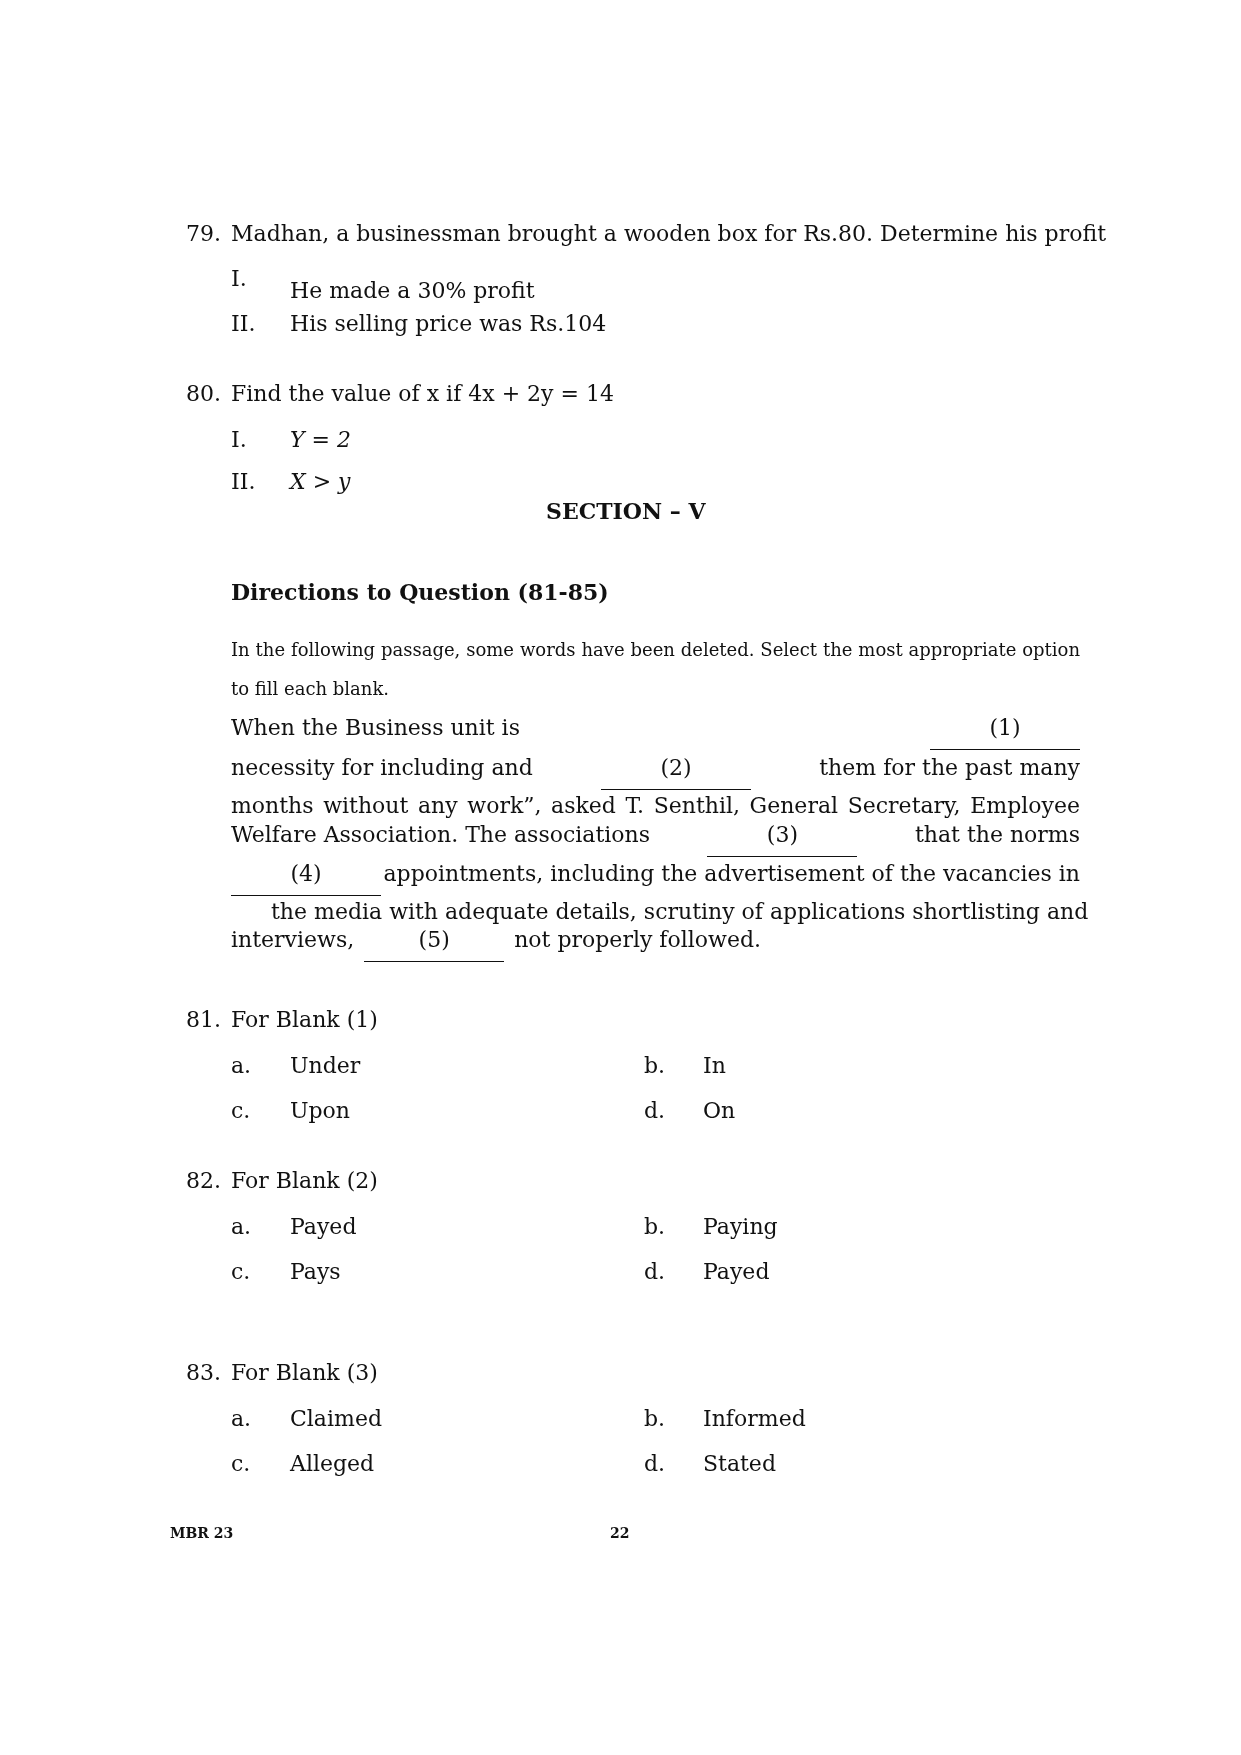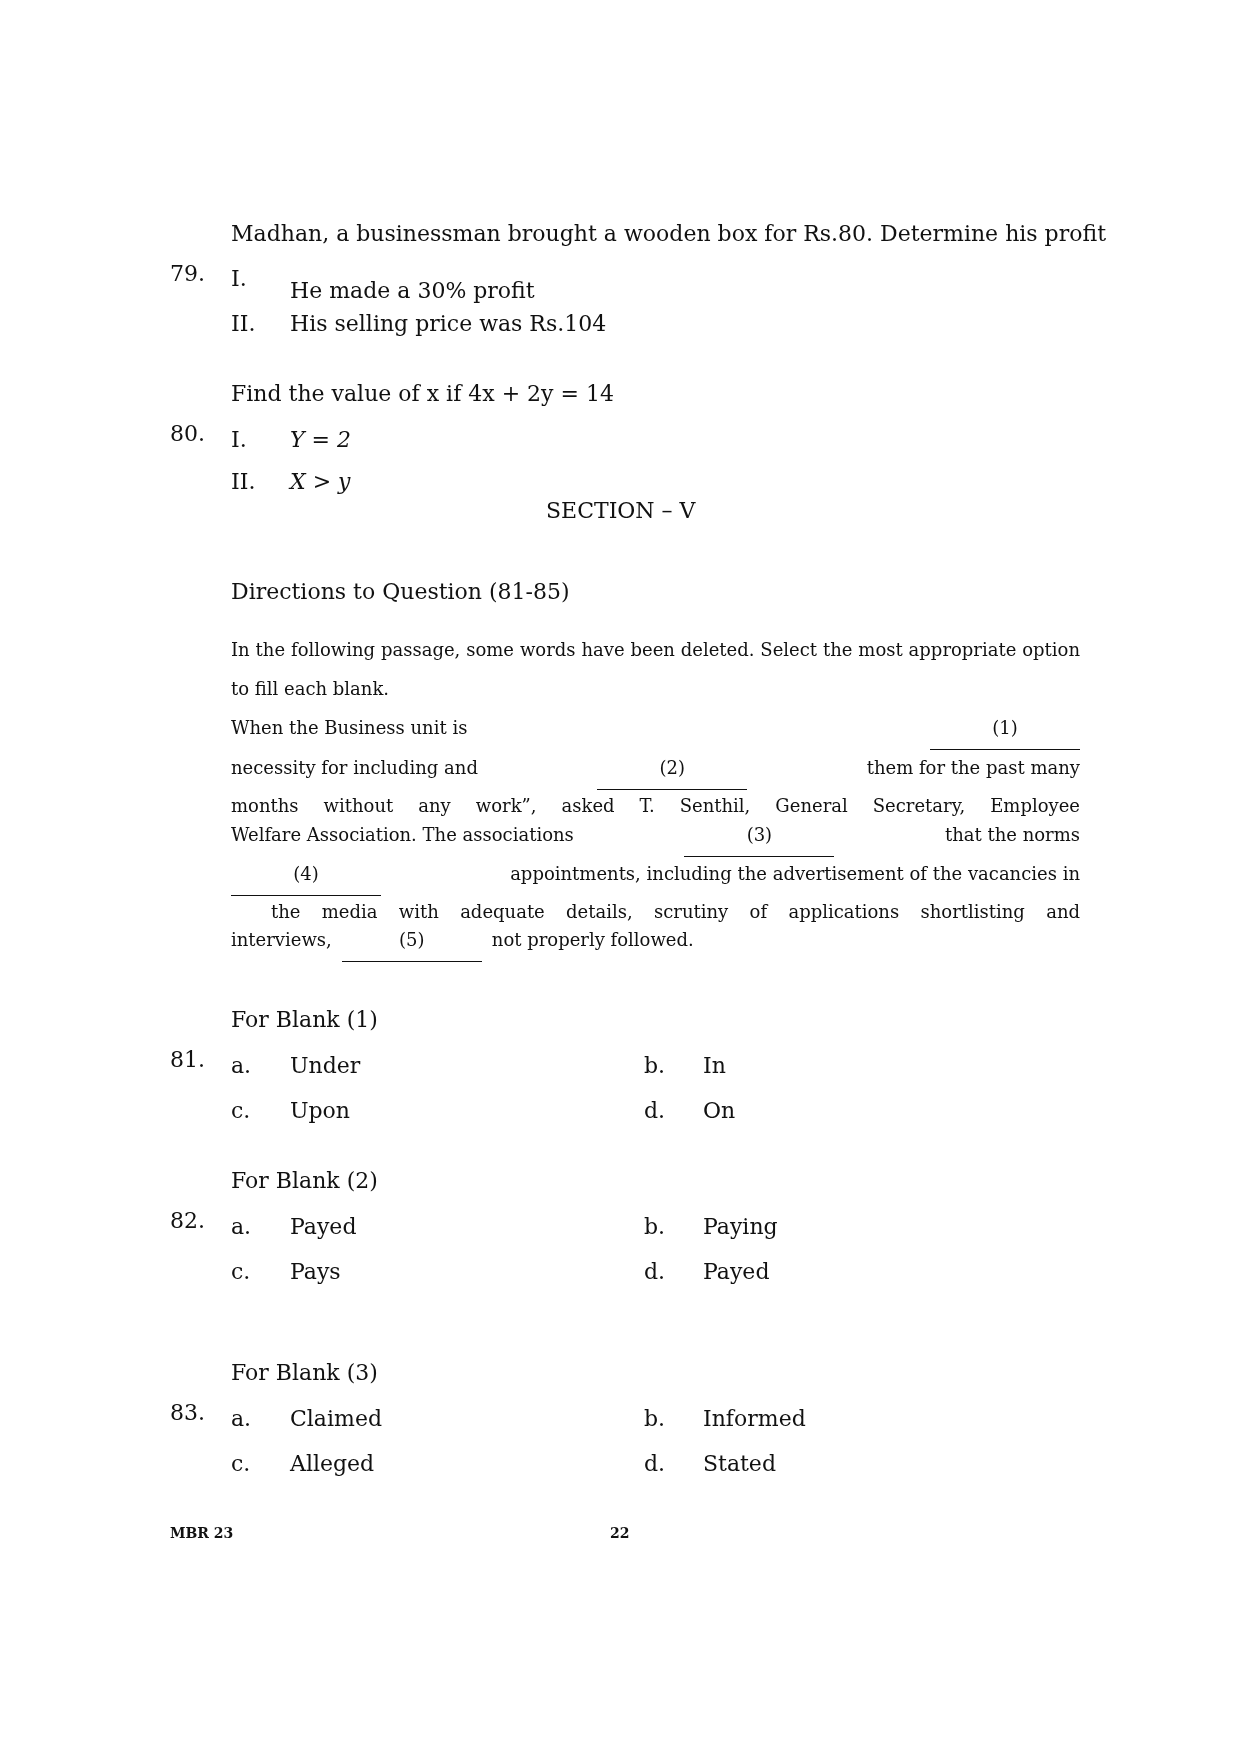--- a/index.html
+++ b/index.html
@@ -1,29 +1,29 @@
 <!DOCTYPE html>
 <html><head>
 <meta charset="utf-8">
 <style>
   html, body { margin:0; padding:0; background:#ffffff; }
   body { width:1241px; height:1755px; position:relative; overflow:hidden;
          font-family:"DejaVu Serif","Liberation Serif",serif; color:#111; }
   .page { position:absolute; left:0; top:0; width:1241px; height:1755px; }
   .abs { position:absolute; white-space:nowrap; font-size:22px; line-height:26px; }
-  .qnum { left:170px;margin-top:40px; }
+  .qnum { left:186px; }
   .qtext { left:231px; }
   .rn { left:231px; }
   .rtext { left:290px; }
   .oa { left:231px; } .ot1 { left:290px; }
   .ob { left:644px; } .ot2 { left:703px; }
-  .bold { font-weight:normal; }
+  .bold { font-weight:bold; }
   .it { font-style:italic; }
   .para { position:absolute; left:231px; width:849px; font-size:18px; line-height:39px; text-align:justify; }
-  .pline { position:absolute; left:231px; width:849px; font-size:18px; line-height:26px; display:flex; justify-content:space-between; white-space:nowrap; }
+  .pline { position:absolute; left:231px; width:849px; font-size:22px; line-height:26px; display:flex; justify-content:space-between; white-space:nowrap; }
   .blank { display:inline-block; width:150px; text-align:center; border-bottom:1.5px solid #111; padding-bottom:8px; }
   .footer { font-size:14px; font-weight:bold; }
 </style>
 </head>
 <body>
 
 <div class="page">
 
   <div>
     <span class="abs qnum" style="top:221px">79.</span>

